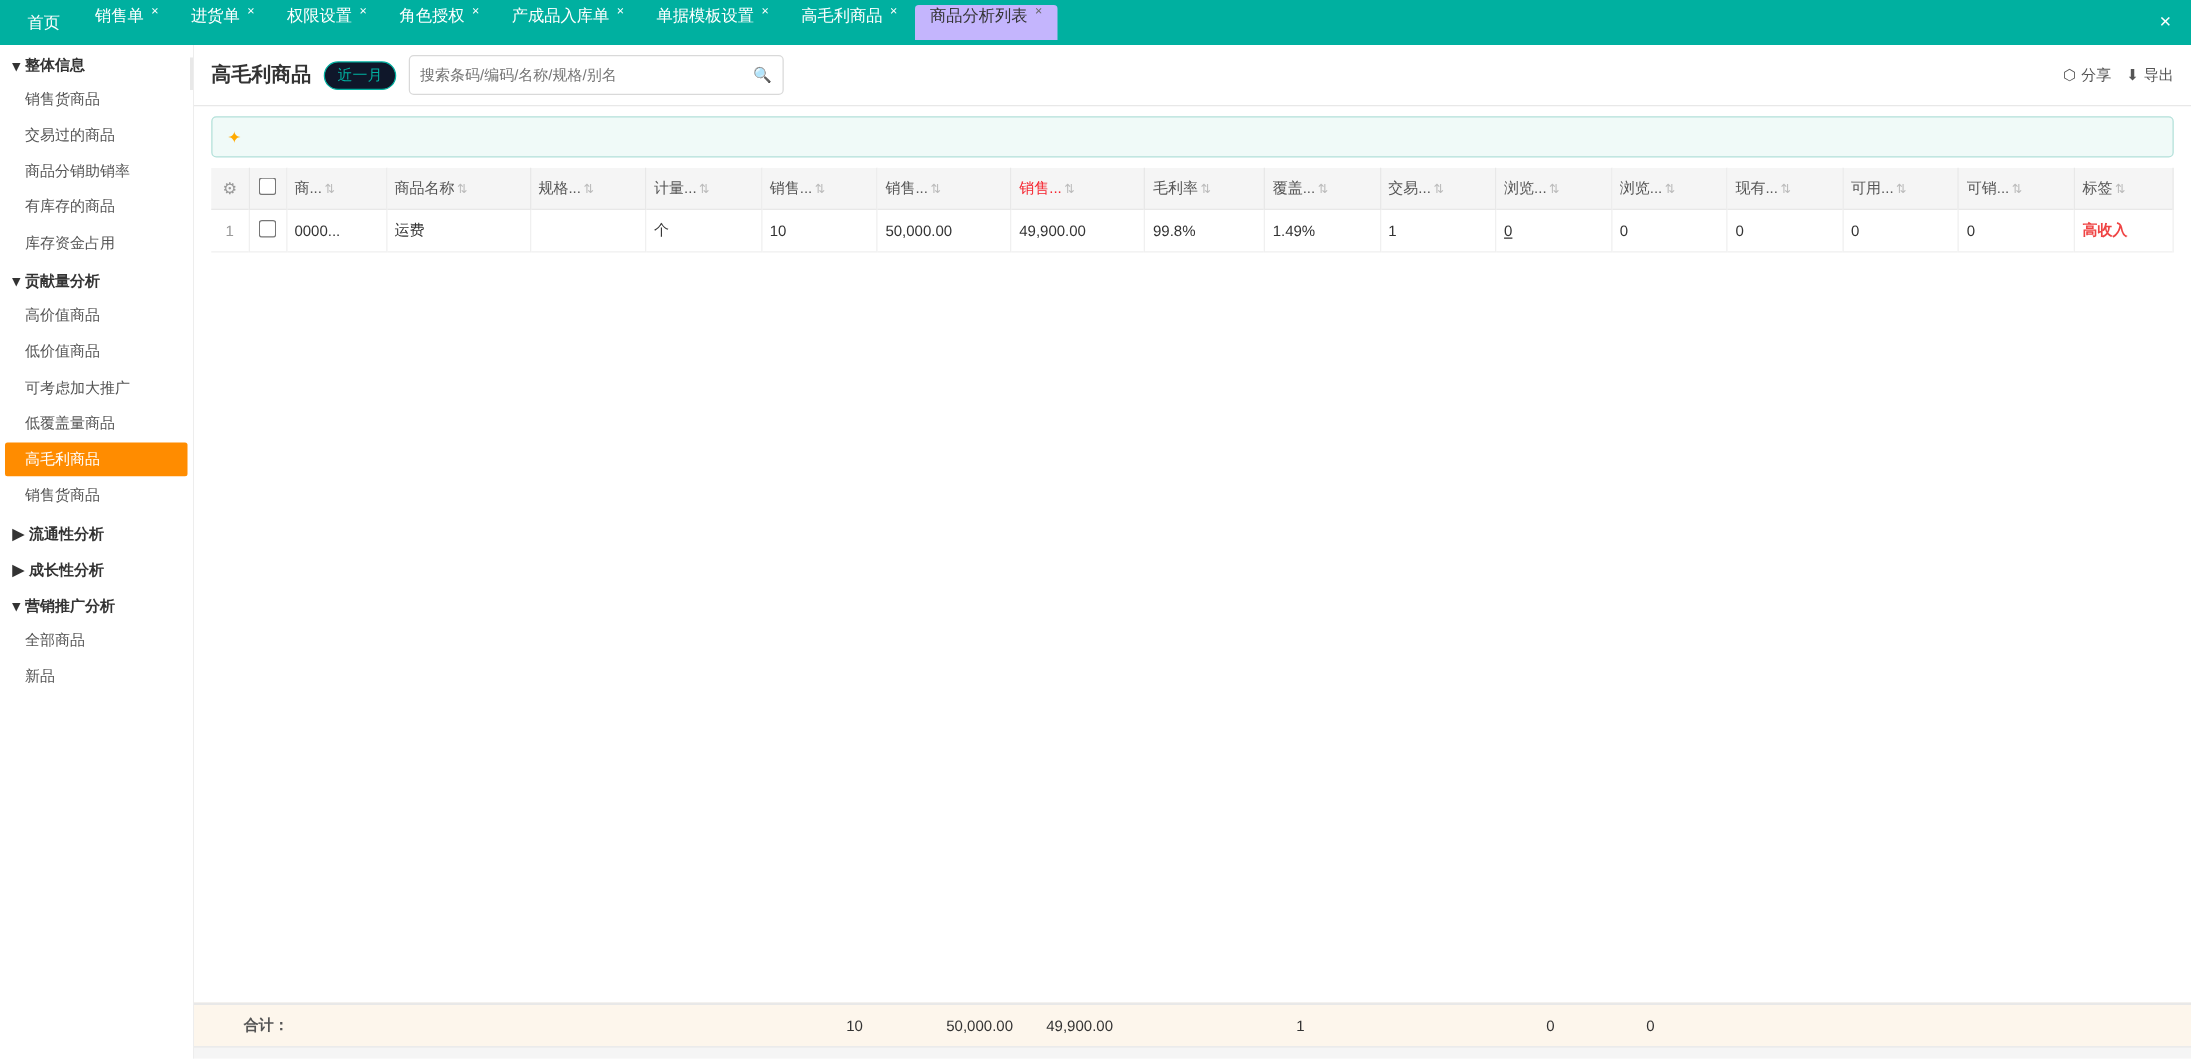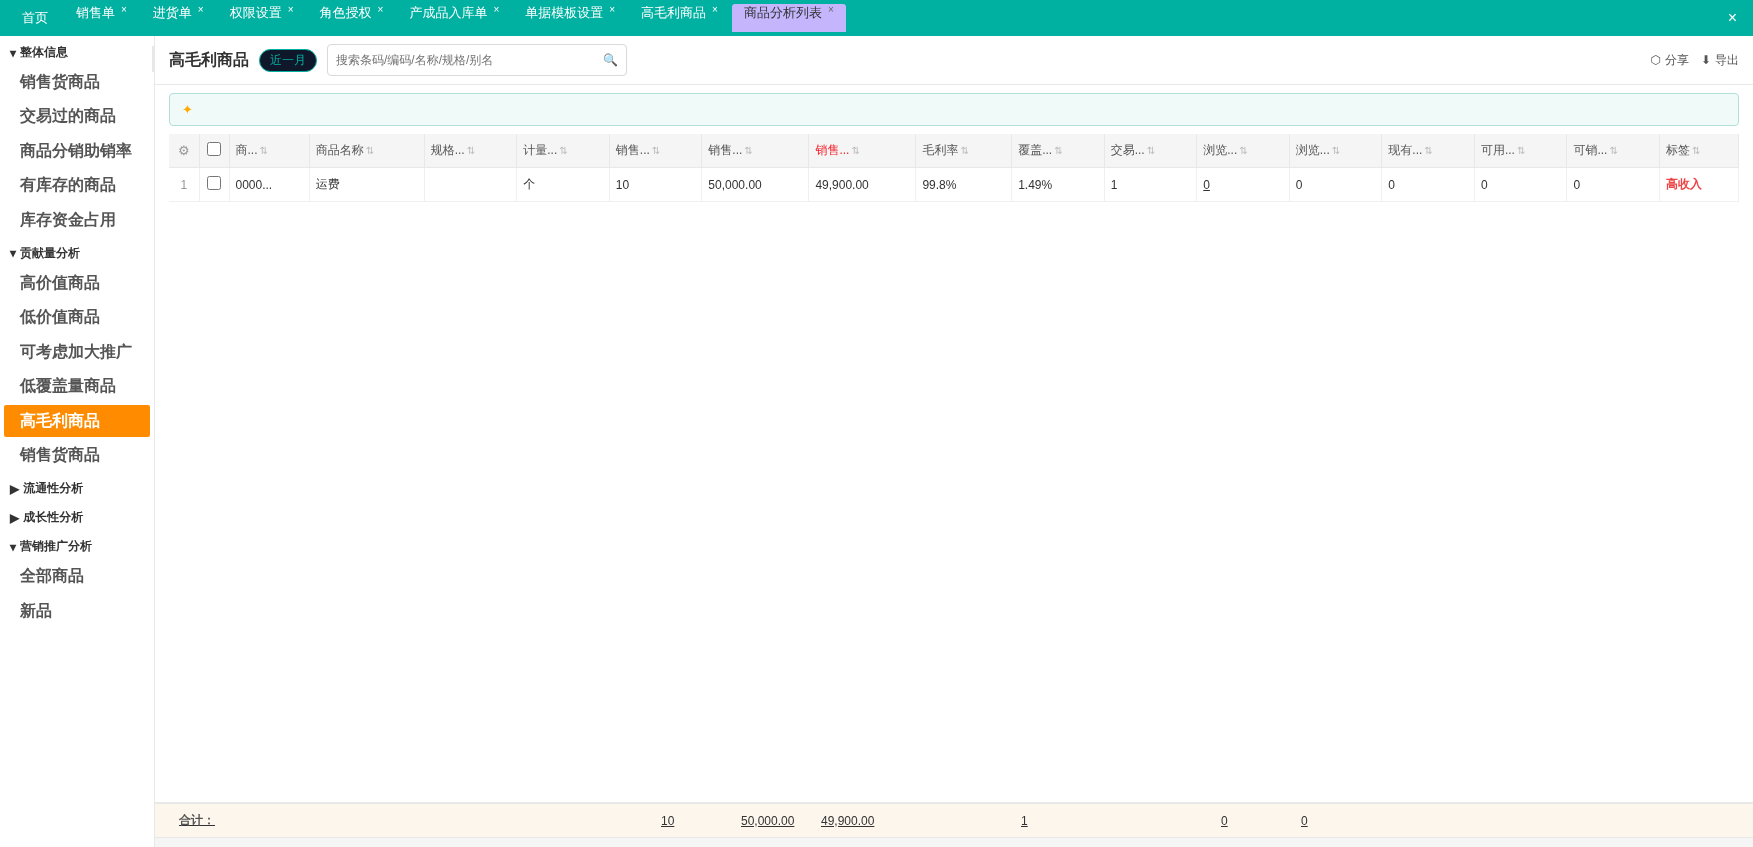--- a/index.html
+++ b/index.html
@@ -69,25 +69,24 @@
       align-items: center;
       padding: 8px 10px 4px 10px;
       font-size: 12px;
       color: #333;
       font-weight: bold;
       cursor: pointer;
       gap: 4px;
     }
     .sidebar-item {
       padding: 6px 10px 6px 20px;
-      font-size: 16px;
+      font-size: 12px;
       color: #555;
       cursor: pointer;
       line-height: 1.4;
-      font-weight: bold;
     }
     .sidebar-item.active {
       background: #ff8c00;
       color: #fff;
       border-radius: 2px;
       margin: 1px 4px;
       padding: 5px 6px 5px 16px;
     }
 
     
@@ -203,27 +202,26 @@
       white-space: nowrap;
     }
     .row-num { color: #999; text-align: center; }
     .tag-high { color: #ef4444; font-weight: bold; }
     .underline-link { text-decoration: underline; color: #333; cursor: pointer; }
 
     
     .footer-totals {
       display: flex;
       align-items: center;
-      padding: 8px 14px;
+      padding: 8px 30px;
       border-top: 2px solid #e8e8e8;
       background: #fdf6ec;
       font-size: 12px;
       color: #333;
       gap: 0;
-      text-decoration: underline;
     }
     .total-label { padding: 0 10px; color: #555; font-weight: bold; }
     .total-cell {
       padding: 0 6px;
       min-width: 80px;
       text-align: left;
     }
 
     
     ::-webkit-scrollbar { width: 6px; height: 6px; }

